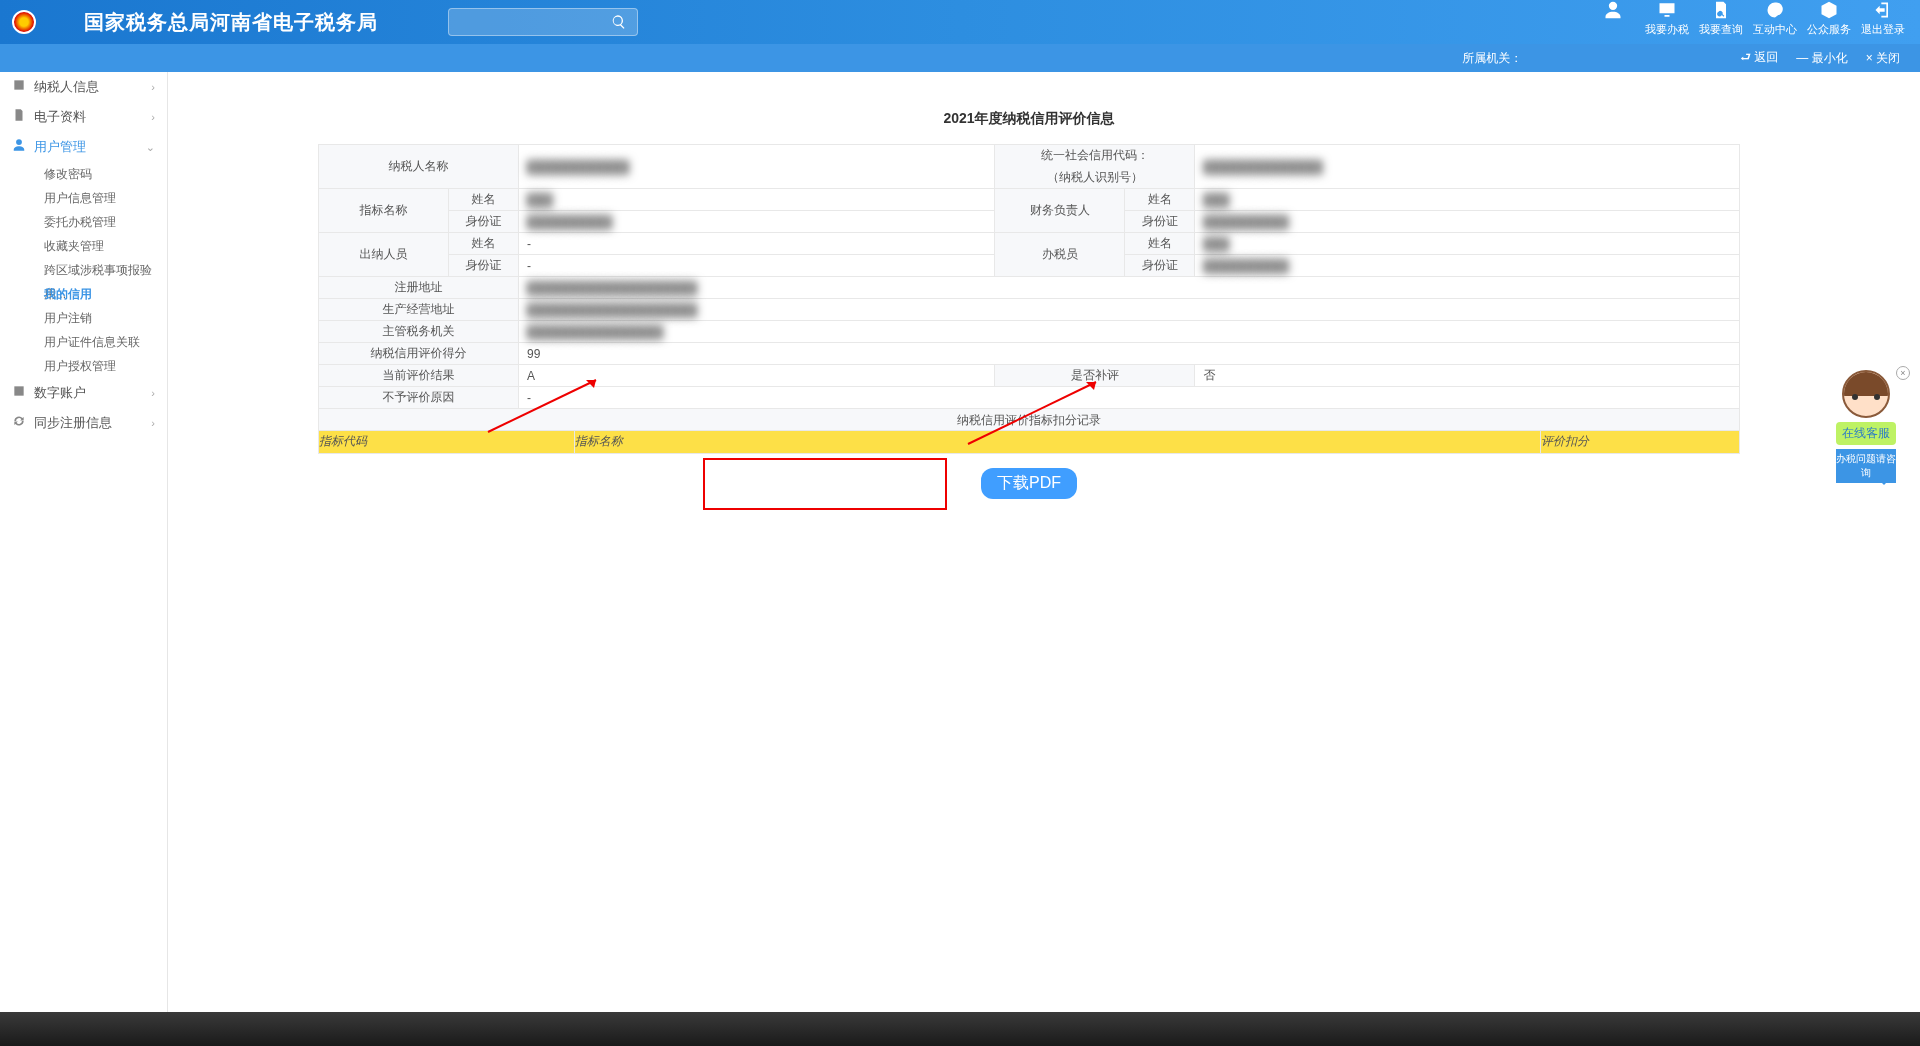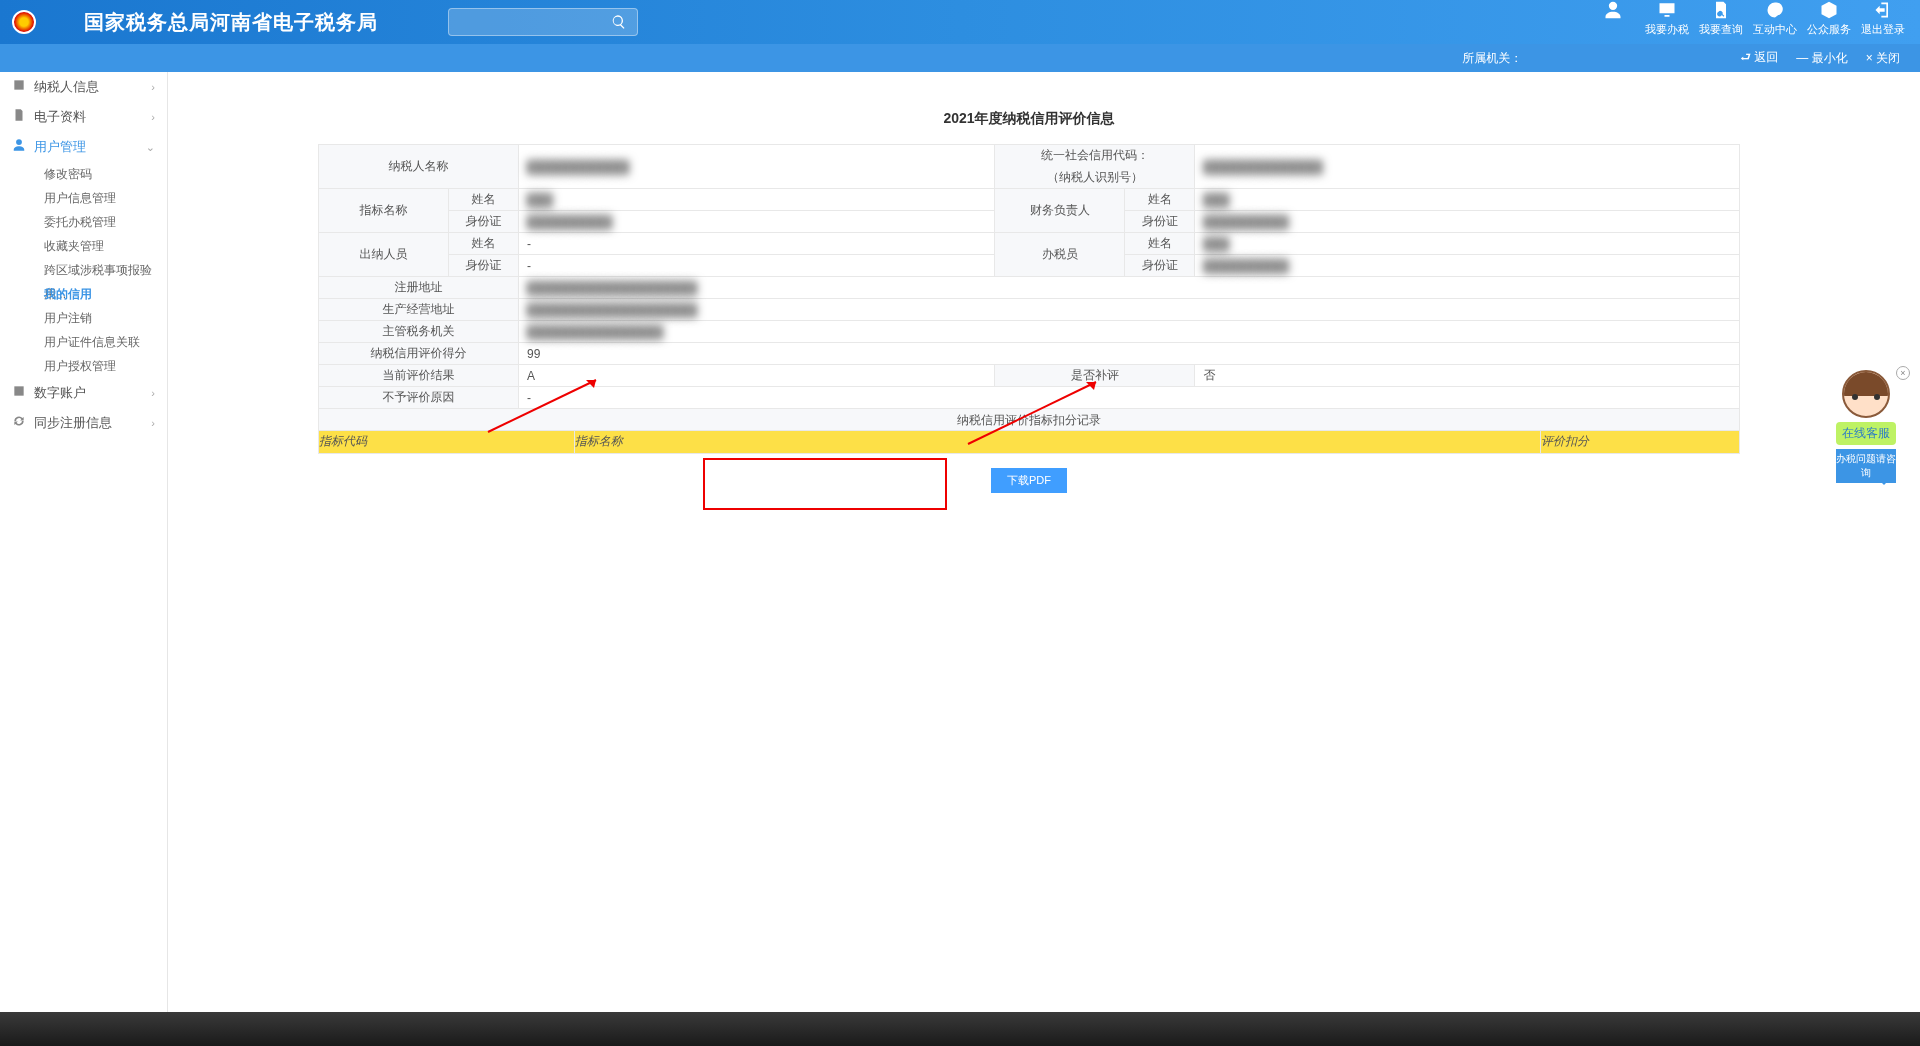--- a/index.html
+++ b/index.html
@@ -41,21 +41,21 @@
 table.info td.lbl2 { background:#f7f8fa; text-align:center; width:70px; }
 table.info td.val { background:#fff; }
 .blur { color:transparent; text-shadow:0 0 8px rgba(0,0,0,.5); user-select:none; }
 
 .sect-title { background:#f7f8fa; text-align:center; height:22px; line-height:22px; border:1px solid #e8e8e8; border-top:none; font-size:12px; color:#555; }
 table.deduct { width:100%; border-collapse:collapse; font-size:12px; color:#555; }
 table.deduct td { border:1px solid #e8e8e8; border-top:none; height:22px; text-align:left; background:#fde047;font-style:italic; }
 .footrow { border:1px solid #e8e8e8; border-top:none; height:22px; display:flex; justify-content:space-between; align-items:center; font-size:12px; color:#555; padding:0 8px; }
 
 .btnrow { margin-top:14px; text-align:center; position:relative; }
-.dl { display:inline-block; background:#409eff; color:#fff; font-size:11px; padding:5px 16px; border:none; border-radius:0; cursor:pointer; }
+.dl { display:inline-block; background:#409eff; color:#fff; font-size:16px; padding:5px 16px; border:none; border-radius:12px; cursor:pointer; }
 .redbox { position:absolute; border:2px solid #e00; left:385px; top:-10px; width:244px; height:52px; pointer-events:none; }
 
 
 .arrow { position:absolute; pointer-events:none; }
 .arrow line { stroke:#e00; stroke-width:2; }
 .arrow polygon { fill:#e00; }
 
 
 .svc { position:absolute; right:24px; top:370px; width:60px; text-align:center; }
 .svc .face { width:48px; height:48px; border-radius:50%; margin:0 auto 4px; background:#ffe0c8; border:2px solid #8a5a3a; position:relative; overflow:hidden; }

